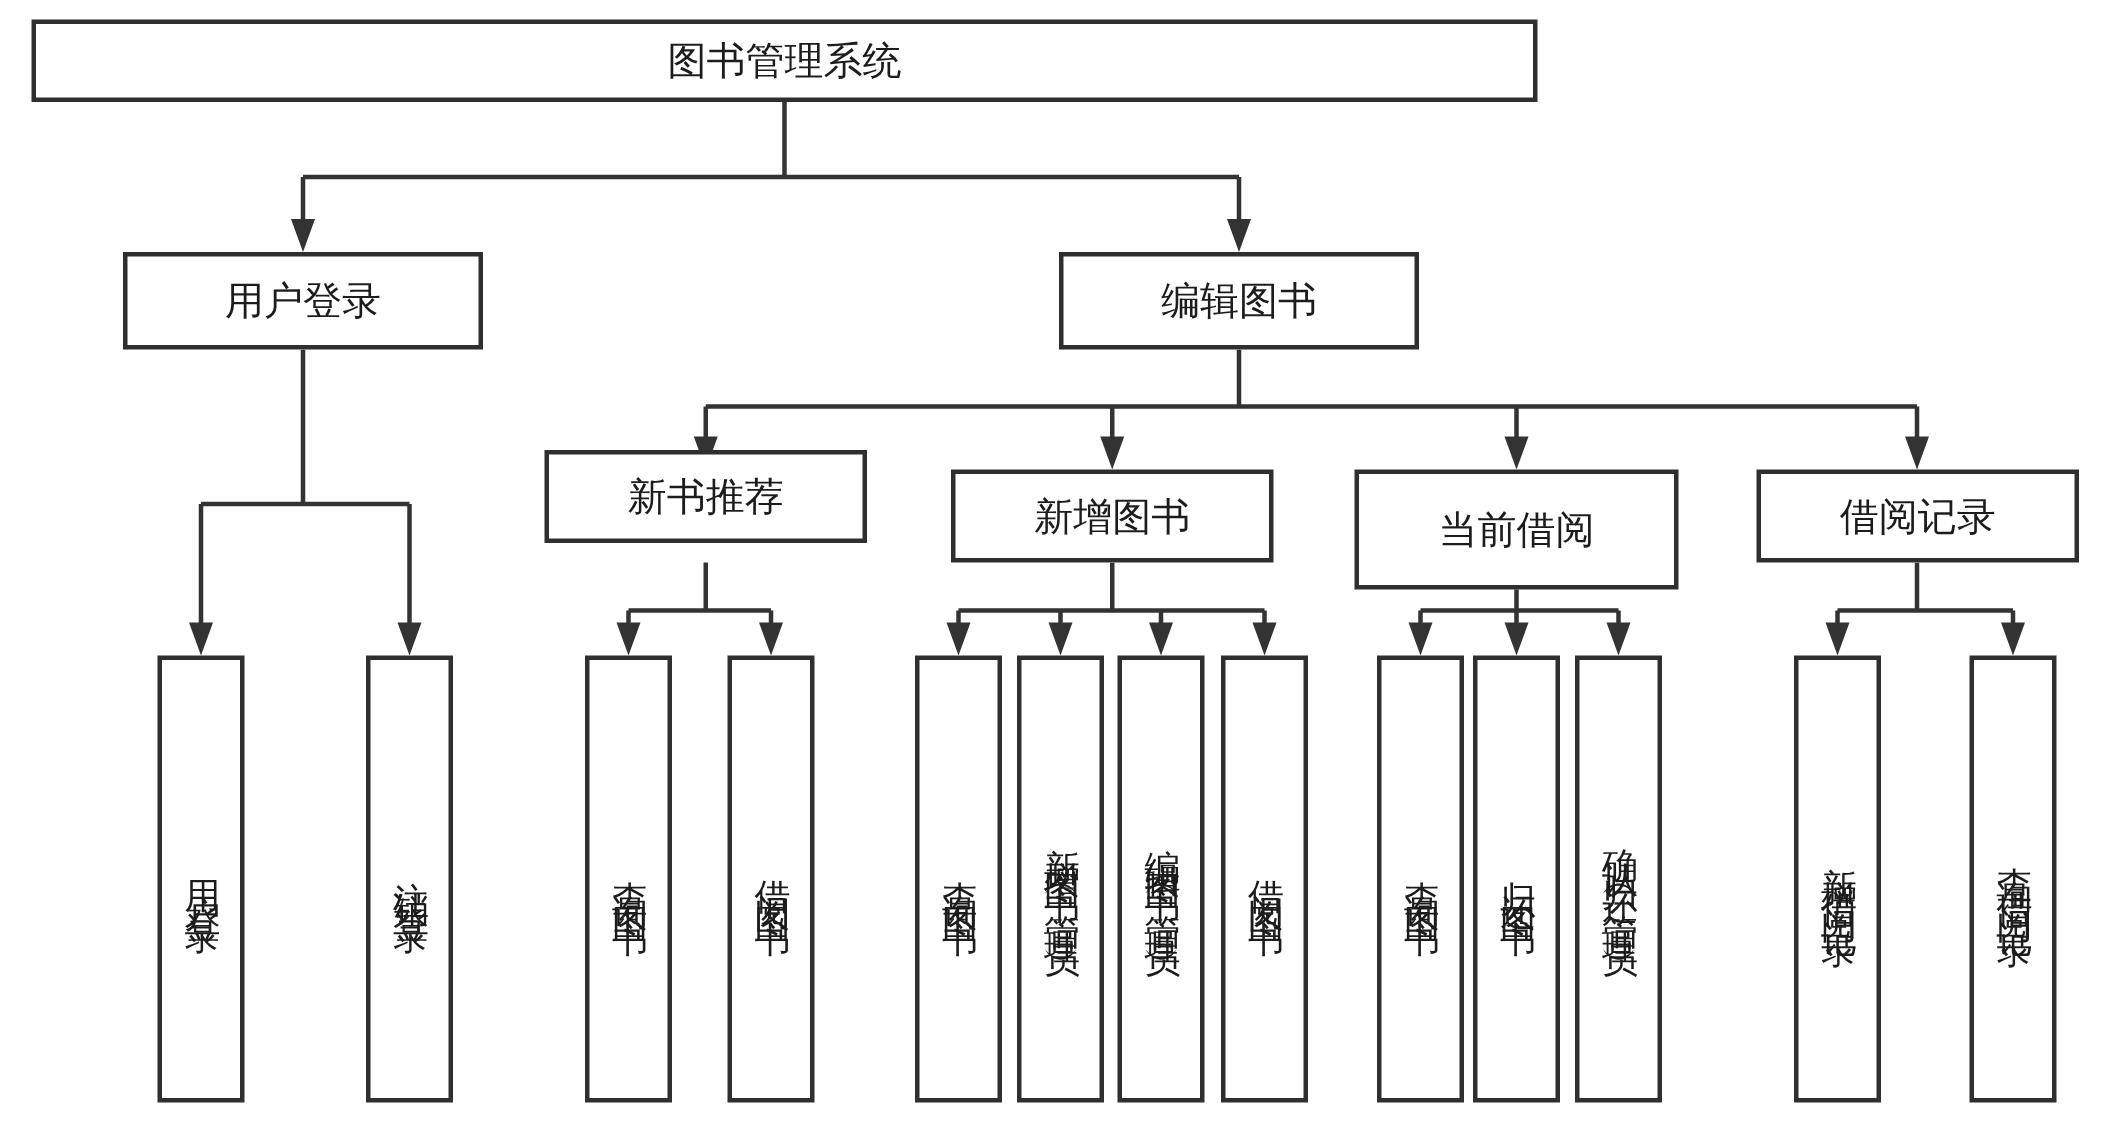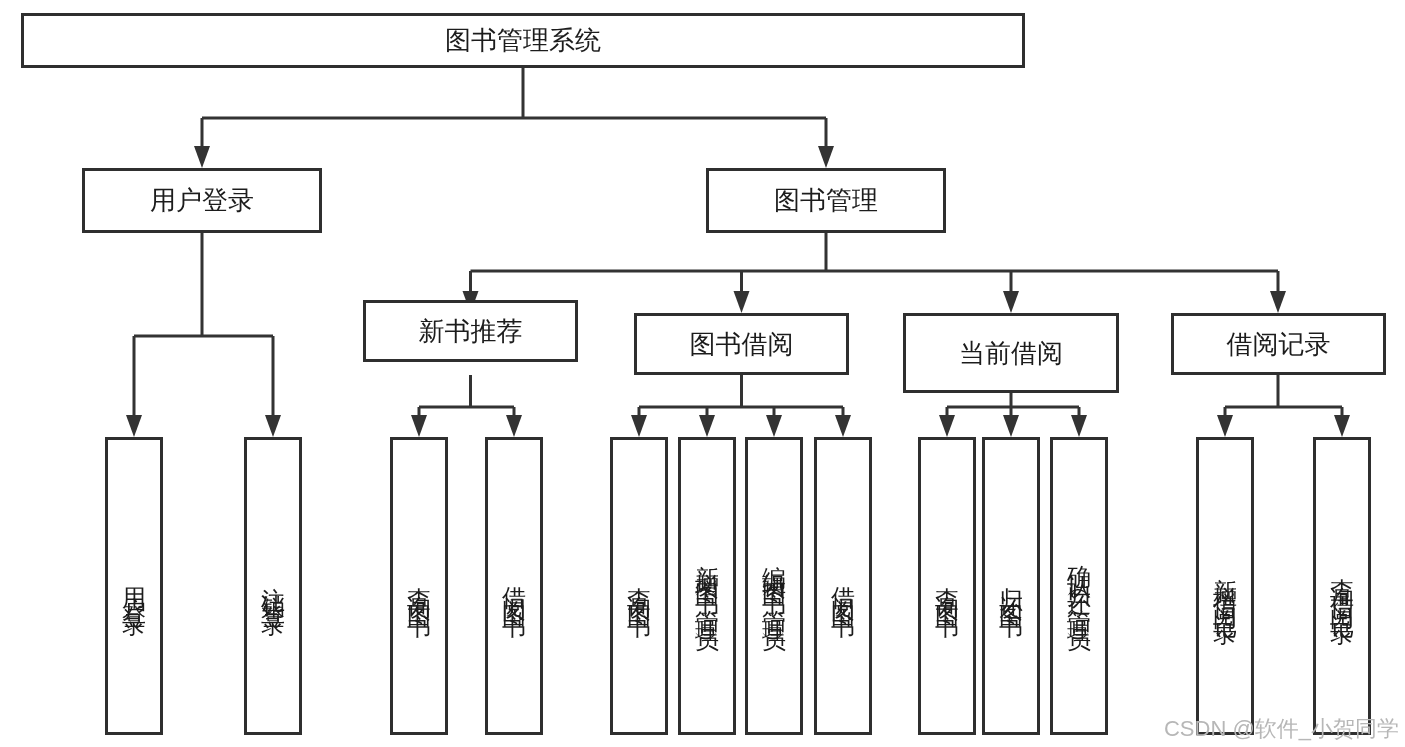--- a/index.html
+++ b/index.html
@@ -98,28 +98,28 @@
   </svg>
 
   <div class="hbox" style="left:21px;top:13px;width:1004px;height:55px">
     <span>图书管理系统</span>
   </div>
 
   <div class="hbox" style="left:82px;top:168px;width:240px;height:65px">
     <span>用户登录</span>
   </div>
   <div class="hbox" style="left:706px;top:168px;width:240px;height:65px">
-    <span>图书管理</span>
+    <span>编辑图书</span>
   </div>
 
   <div class="hbox" style="left:363px;top:300px;width:215px;height:62px">
     <span>新书推荐</span>
   </div>
   <div class="hbox" style="left:634px;top:313px;width:215px;height:62px">
-    <span>图书借阅</span>
+    <span>新增图书</span>
   </div>
   <div class="hbox" style="left:903px;top:313px;width:216px;height:80px">
     <span>当前借阅</span>
   </div>
   <div class="hbox" style="left:1171px;top:313px;width:215px;height:62px">
     <span>借阅记录</span>
   </div>
 
   <div class="leaf" style="left:105px">
     <span class="vtext">用户登录</span>
@@ -154,15 +154,14 @@
   <div class="leaf" style="left:1050px">
     <span class="vtext">确认归还（管理员）</span>
   </div>
   <div class="leaf" style="left:1196px">
     <span class="vtext">新增借阅记录</span>
   </div>
   <div class="leaf" style="left:1313px">
     <span class="vtext">查询借阅记录</span>
   </div>
 
-  <div class="watermark">CSDN @软件_小贺同学</div>
 
 </div>
 
 </body></html>

